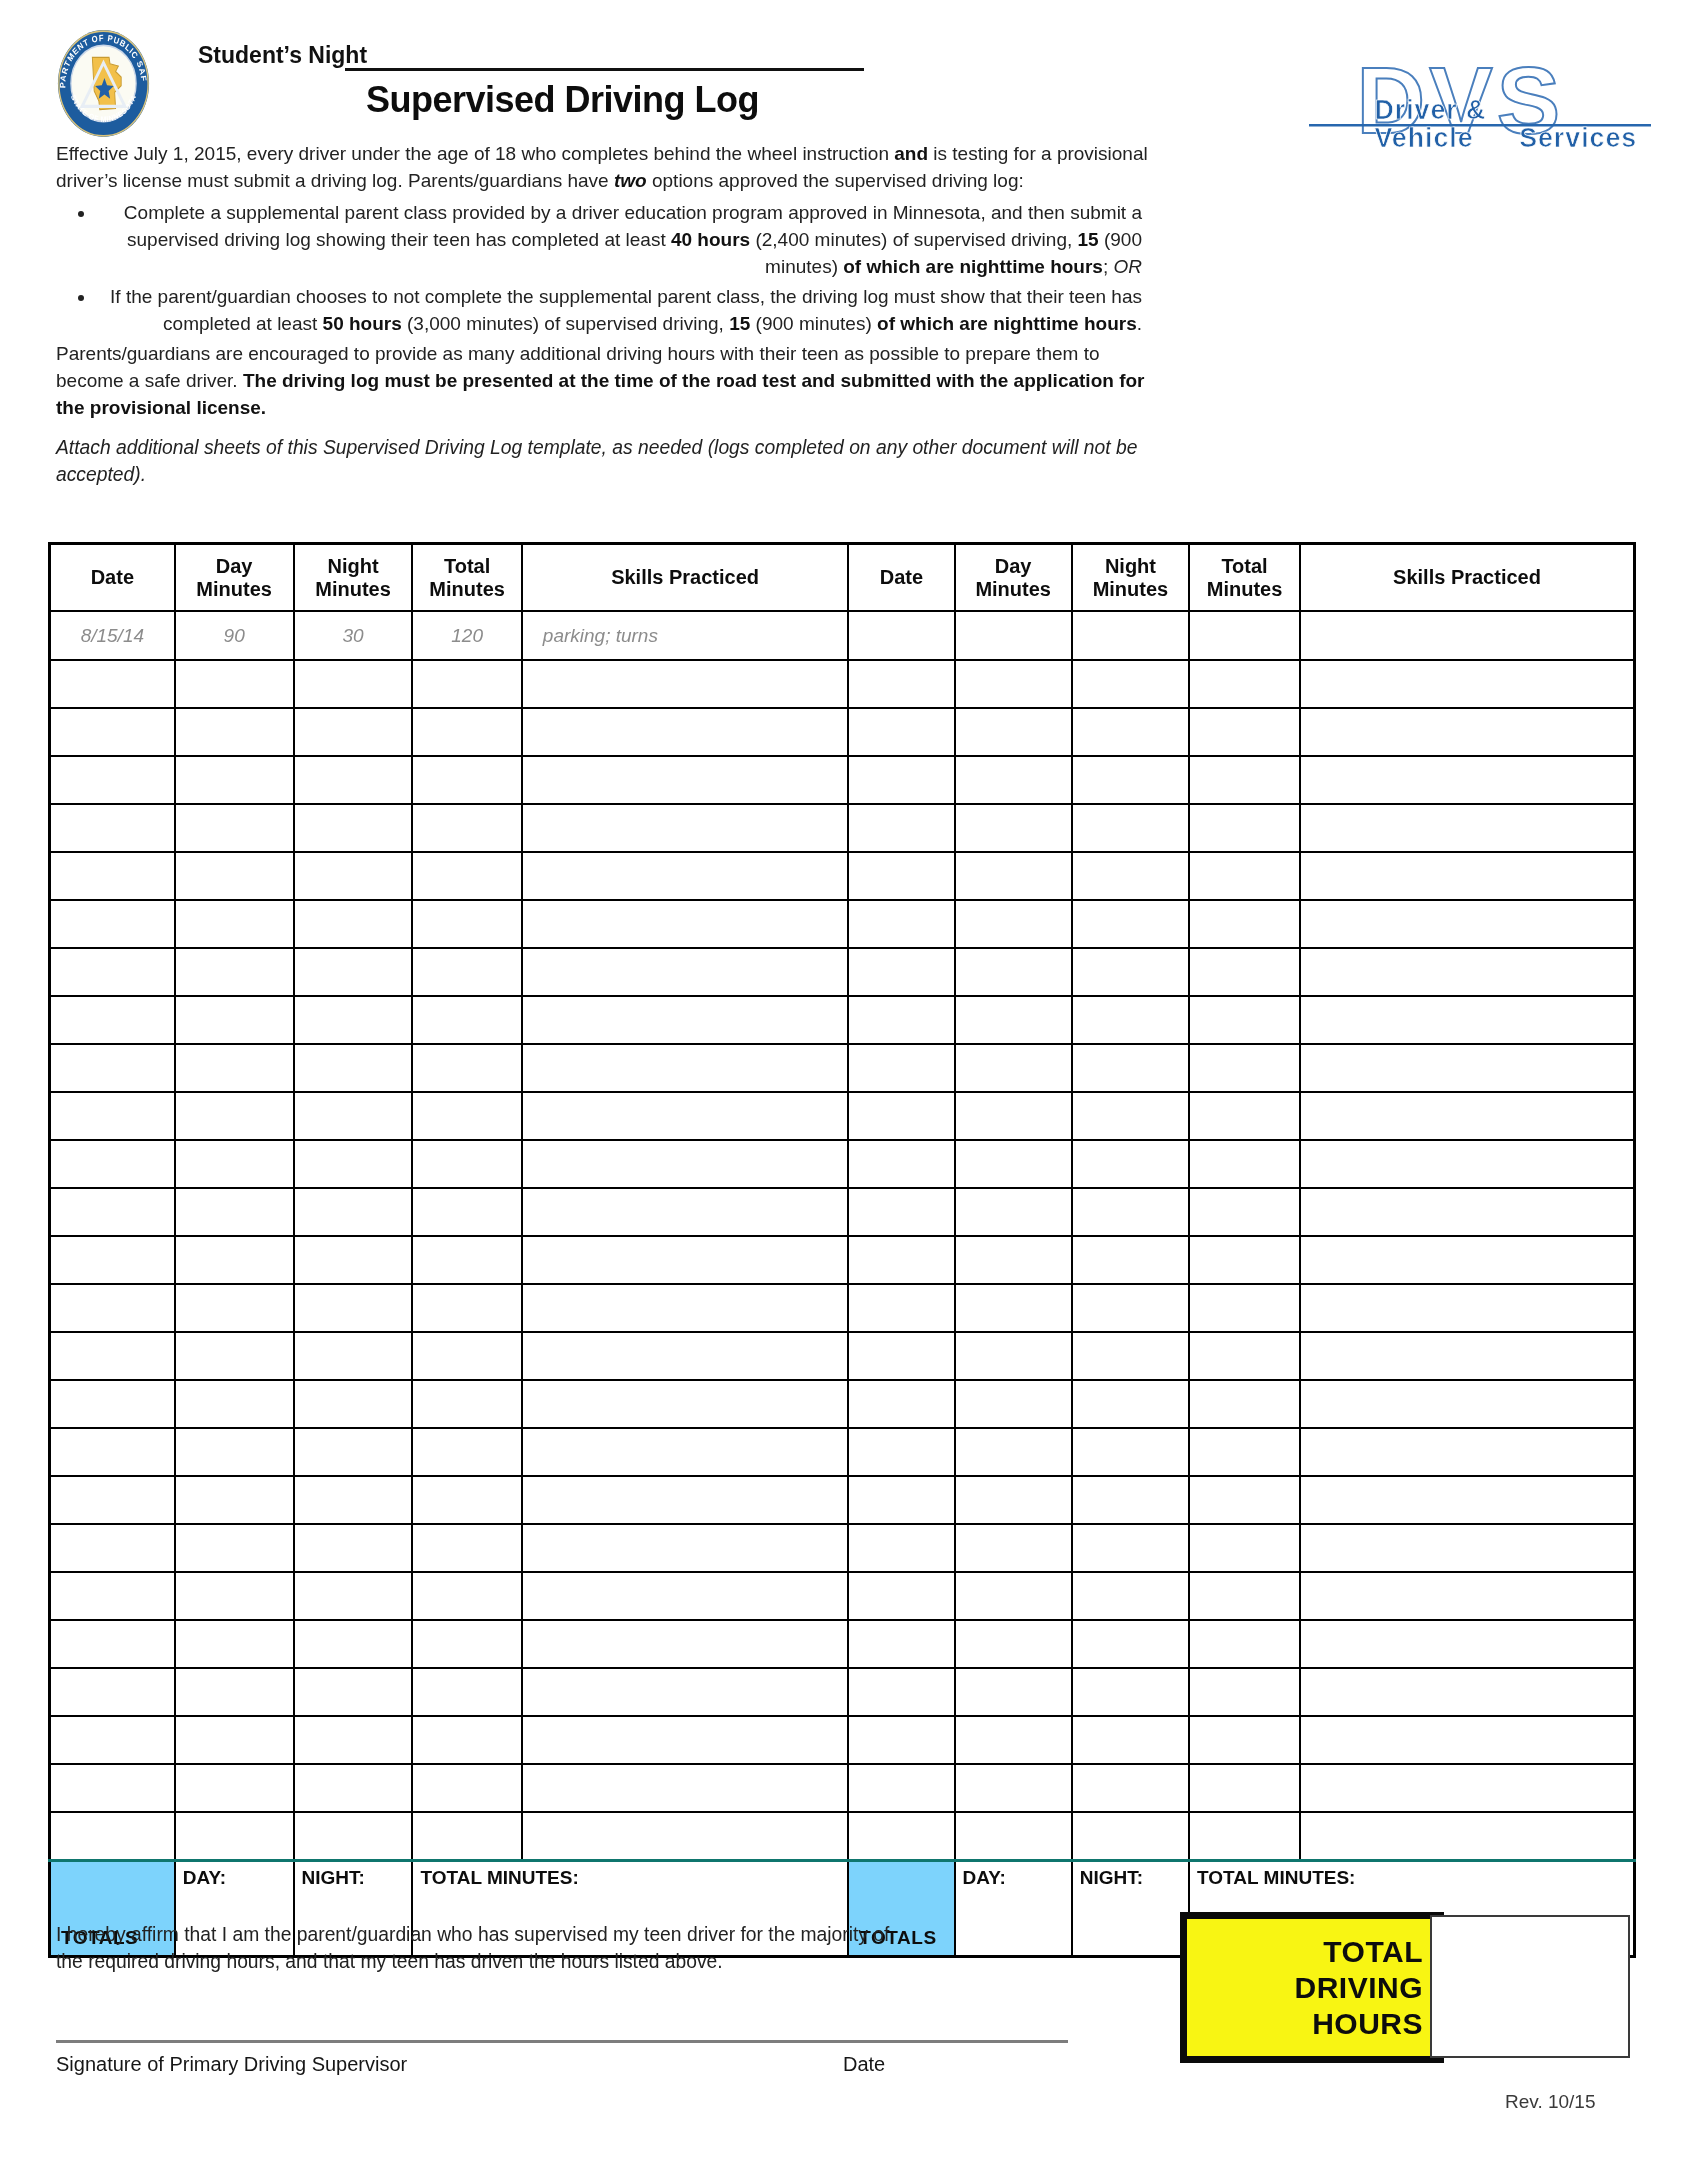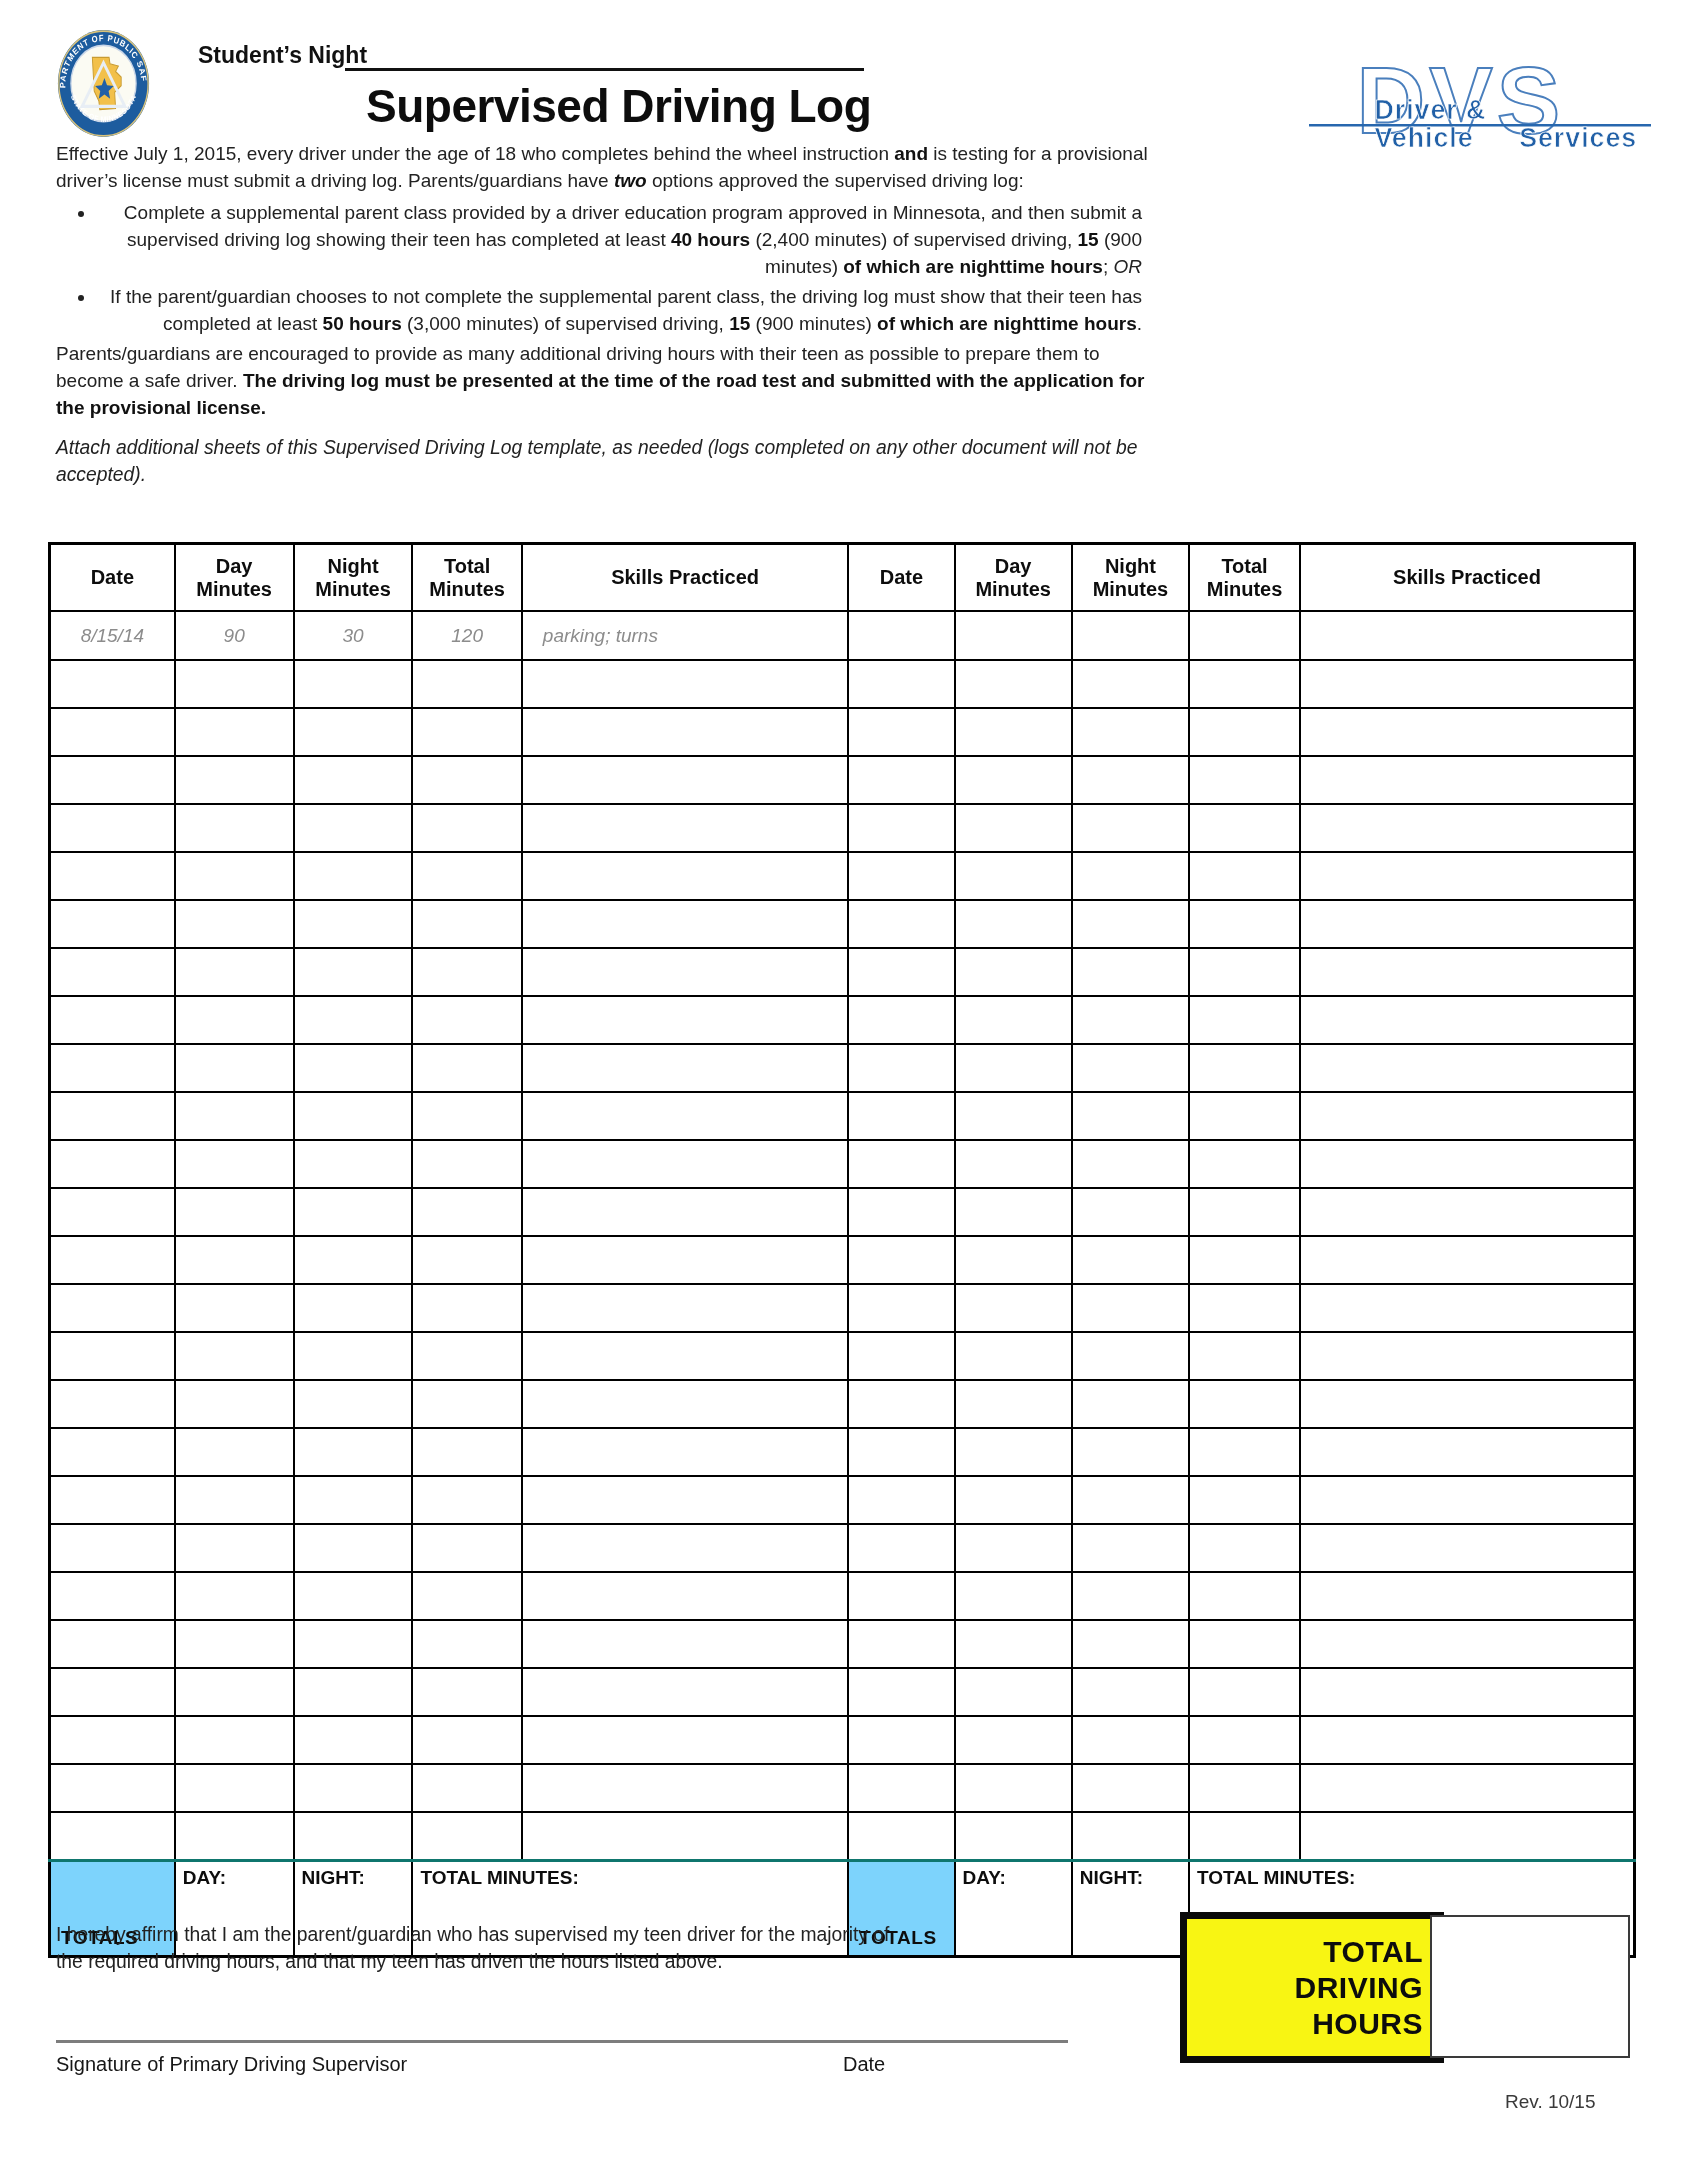--- a/index.html
+++ b/index.html
@@ -4,21 +4,21 @@
 <style>
   html,body{margin:0;padding:0;background:#ffffff;}
   .page{
     position:relative;width:1683px;height:2178px;background:#ffffff;
     font-family:"Liberation Sans", sans-serif;color:#1a1a1a;overflow:hidden;
   }
   
   .seal{position:absolute;left:57px;top:29px;width:93px;height:109px;}
   .student-label{position:absolute;left:198px;top:42px;font-size:23px;font-weight:bold;color:#111;}
   .student-line{position:absolute;left:345px;top:38px;width:519px;height:30px;border-bottom:3px solid #111;}
-  .doc-title{position:absolute;left:366px;top:79px;font-size:46px;font-weight:bold;color:#0d0d0d;letter-spacing:-0.5px;margin:0;}
+  .doc-title{position:absolute;left:366px;top:79px;font-size:36px;font-weight:bold;color:#0d0d0d;letter-spacing:-0.5px;margin:0;}
   .dvs{position:absolute;left:1309px;top:38px;width:342px;height:117px;}
   
   .intro{position:absolute;left:56px;top:140px;width:1094px;font-size:19px;line-height:27px;color:#222;}
   .intro p{margin:0 0 5px 0;}
   .intro ul{margin:0 0 3px 0;padding-left:40px;}
   .intro li{margin:0 0 3px 0;padding-left:2px;max-width:1044px;text-align:right;}
   .b{font-weight:bold;color:#111;}
   .i{font-style:italic;}
   .attach-note{font-style:italic;margin-top:13px !important;font-size:19.3px;color:#222;}
   

